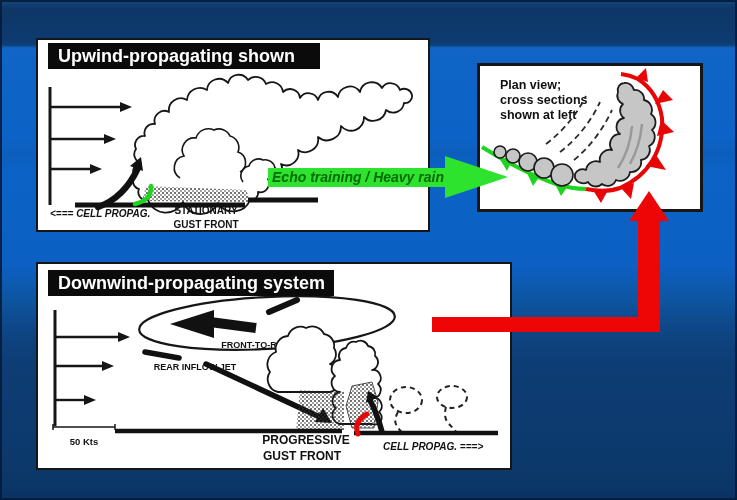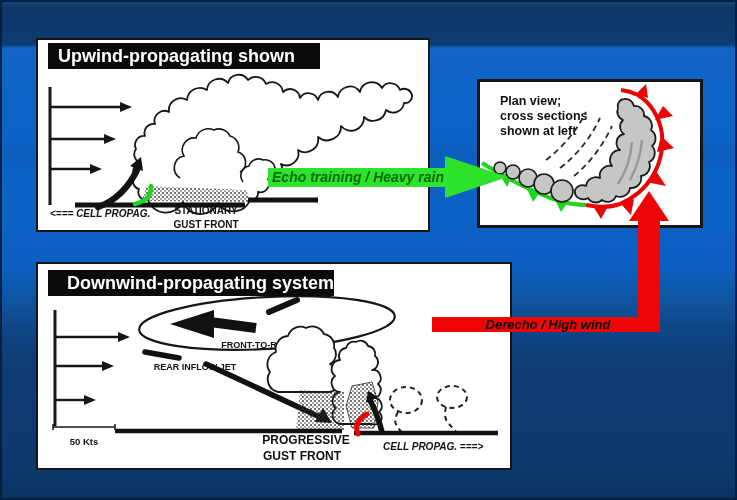--- a/index.html
+++ b/index.html
@@ -9,22 +9,22 @@
     background-image:linear-gradient(180deg,
       #154a82 0px,#0e3766 8px,#0d3a70 40px,#0e3f78 45px,
       #1065c6 48px,#0c62c6 140px,#0b5ebc 153px,#0c62c6 172px,
       #0c60c3 265px,#0e549f 302px,#0e4584 332px,#0d3d75 362px,
       #0d3a6e 440px,#0b3768 482px,#0a3263 500px);
     box-shadow:inset 0 0 0 2px rgba(6,28,58,.9);
   }
   .panel{position:absolute;background:#ffffff;border:2px solid #161616;box-sizing:border-box;}
   .panel svg{position:absolute;left:0;top:0;}
   #upwind-panel{left:36px;top:38px;width:394px;height:194px;}
-  #downwind-panel{left:36px;top:262px;width:476px;height:208px;text-align:right;}
-  #plan-panel{left:477px;top:63px;width:226px;height:149px;border-width:3px;margin-top:16px;}
+  #downwind-panel{left:36px;top:262px;width:476px;height:208px;}
+  #plan-panel{left:477px;top:63px;width:226px;height:149px;border-width:3px;}
   .titlebar{
     position:absolute;background:#0b0b0b;color:#ffffff;font-weight:bold;
     font-size:18px;line-height:26px;padding-left:10px;white-space:nowrap;z-index:3;
   }
   #upwind-title{left:10px;top:3px;width:262px;height:26px;}
   #downwind-title{left:10px;top:6px;width:276px;height:26px;}
   .overlay{position:absolute;left:0;top:0;z-index:6;pointer-events:none;}
   .arrow-label{
     position:absolute;z-index:7;font-weight:bold;font-style:italic;
     text-align:center;white-space:nowrap;
@@ -238,15 +238,14 @@
           <path d="M94,94 Q118,74 132,44"></path>
       </g>
     </svg>
   </div>
 
   <svg class="overlay" width="737" height="500" viewBox="0 0 737 500">
     <polygon points="268,168 445,168 445,156 508,177 445,198 445,187 268,187" fill="#2de32d"></polygon>
     <polygon points="432,317 638,317 638,221 629,221 649,191 669,221 660,221 660,332 432,332" fill="#ee0505"></polygon>
   </svg>
   <div class="arrow-label" id="echo-label">Echo training / Heavy rain</div>
-  <div class="arrow-label" id="derecho-label">Derecho / High wind</div>
 
 </div>
 
 </body></html>

